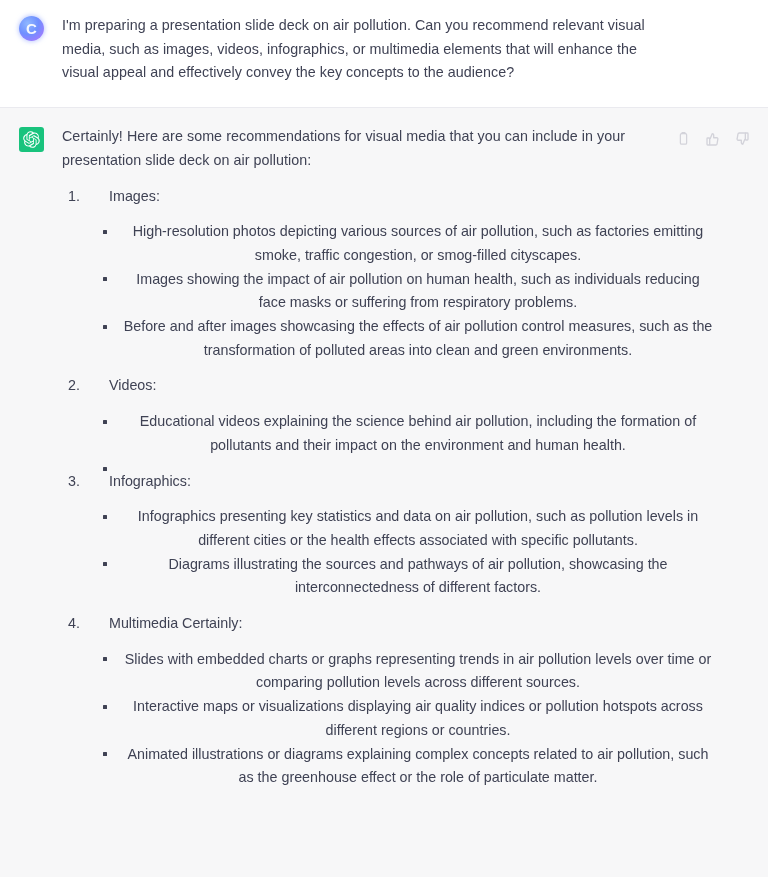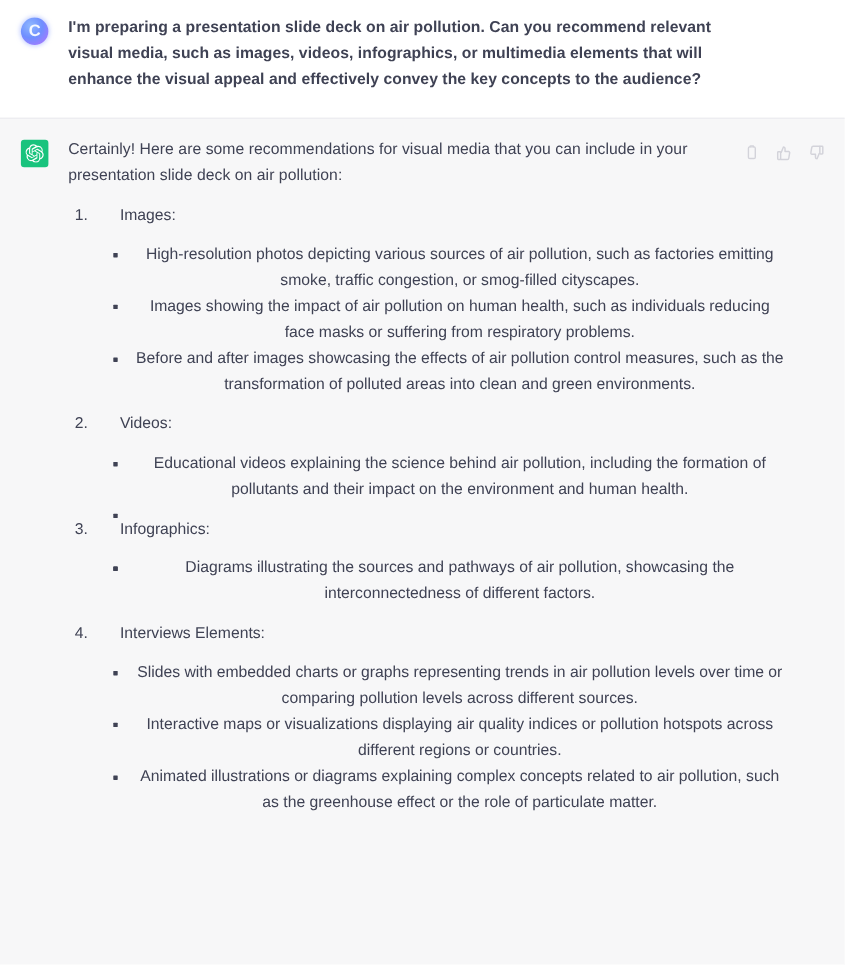--- a/index.html
+++ b/index.html
@@ -94,21 +94,21 @@
 
   
   .para {
     color: #3f4254;
     font-size: 14.3px;
     line-height: 23.7px;
     letter-spacing: 0.05px;
     margin: 0;
     max-width: 590px;
   }
-  .msg-user .para { max-width: 585px; font-weight: bold; }
+  .msg-user .para { max-width: 585px; }
 
   .intro {
     margin: 0 0 6px 0;
     max-width: 580px;
   }
 
   
   ol.sections {
     margin: 0;
     padding: 0 0 0 0;
@@ -252,28 +252,28 @@
           <ul class="bullets">
             <li class="bullet"><span class="dot"></span><span>Educational videos explaining the science behind air pollution, including the formation of pollutants and their impact on the environment and human health.</span></li>
             <li class="bullet"><span class="dot"></span></li>
           </ul>
         </li>
 
         <li class="section">
           <span class="sec-num">3.</span>
           <div class="sec-title">Infographics:</div>
           <ul class="bullets">
-            <li class="bullet"><span class="dot"></span></li>
+            <li class="bullet"><span class="dot"></span><span>Infographics presenting key statistics and data on air pollution, such as pollution levels in different cities or the health effects associated with specific pollutants.</span></li>
             <li class="bullet"><span class="dot"></span><span>Diagrams illustrating the sources and pathways of air pollution, showcasing the interconnectedness of different factors.</span></li>
           </ul>
         </li>
 
         <li class="section">
           <span class="sec-num">4.</span>
-          <div class="sec-title">Interviews Elements:</div>
+          <div class="sec-title">Multimedia Certainly:</div>
           <ul class="bullets">
             <li class="bullet"><span class="dot"></span><span>Slides with embedded charts or graphs representing trends in air pollution levels over time or comparing pollution levels across different sources.</span></li>
             <li class="bullet"><span class="dot"></span><span>Interactive maps or visualizations displaying air quality indices or pollution hotspots across different regions or countries.</span></li>
             <li class="bullet"><span class="dot"></span><span>Animated illustrations or diagrams explaining complex concepts related to air pollution, such as the greenhouse effect or the role of particulate matter.</span></li>
           </ul>
         </li>
 
       </ol>
     </div>
   </div>

